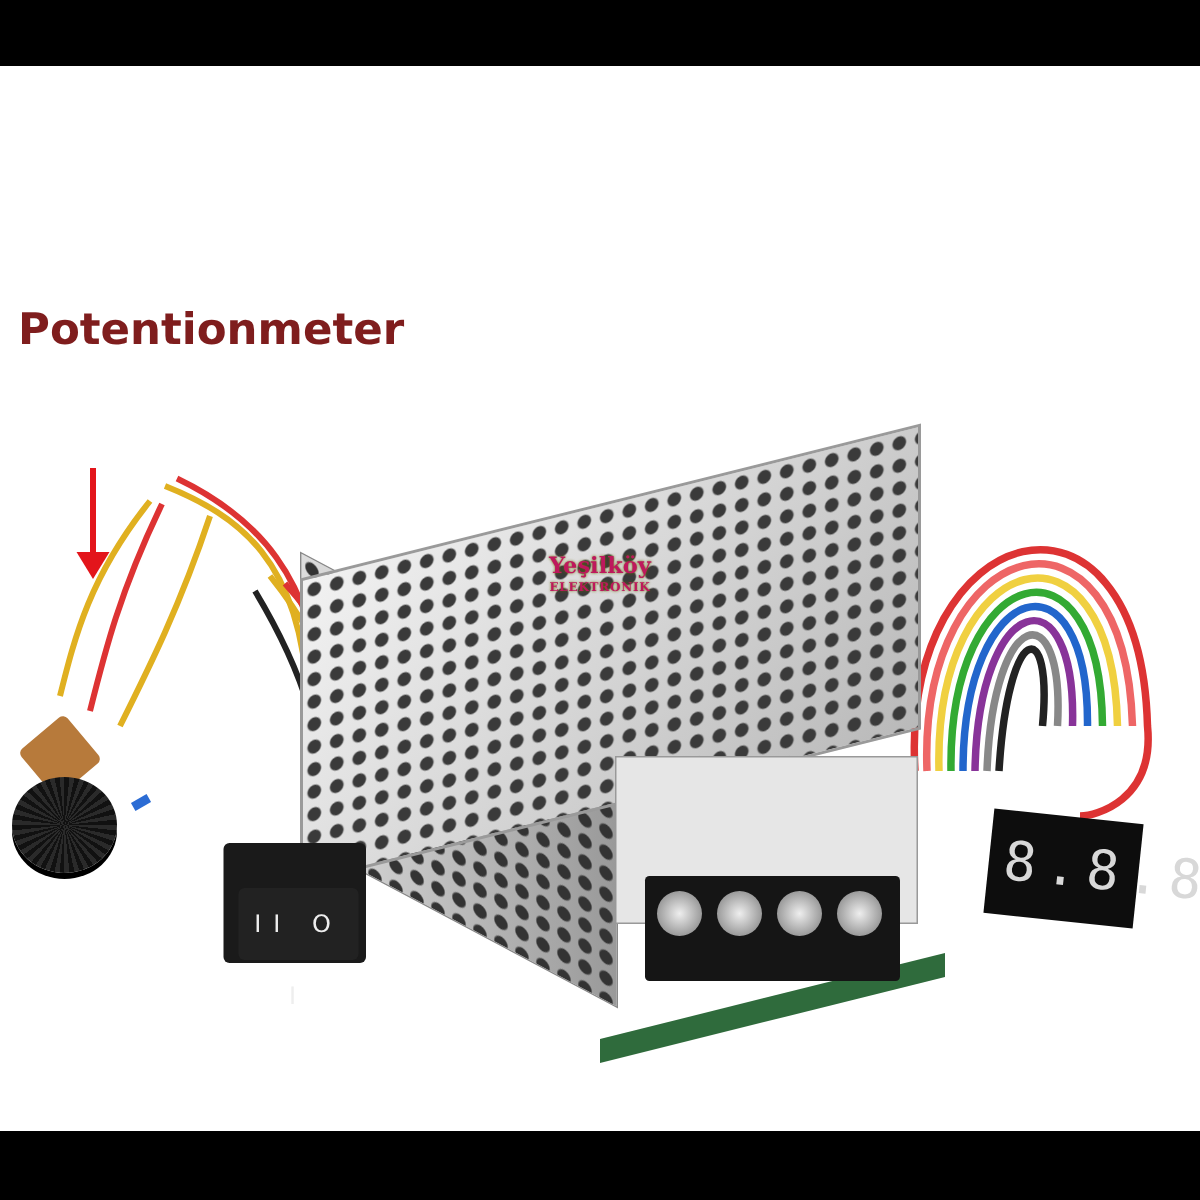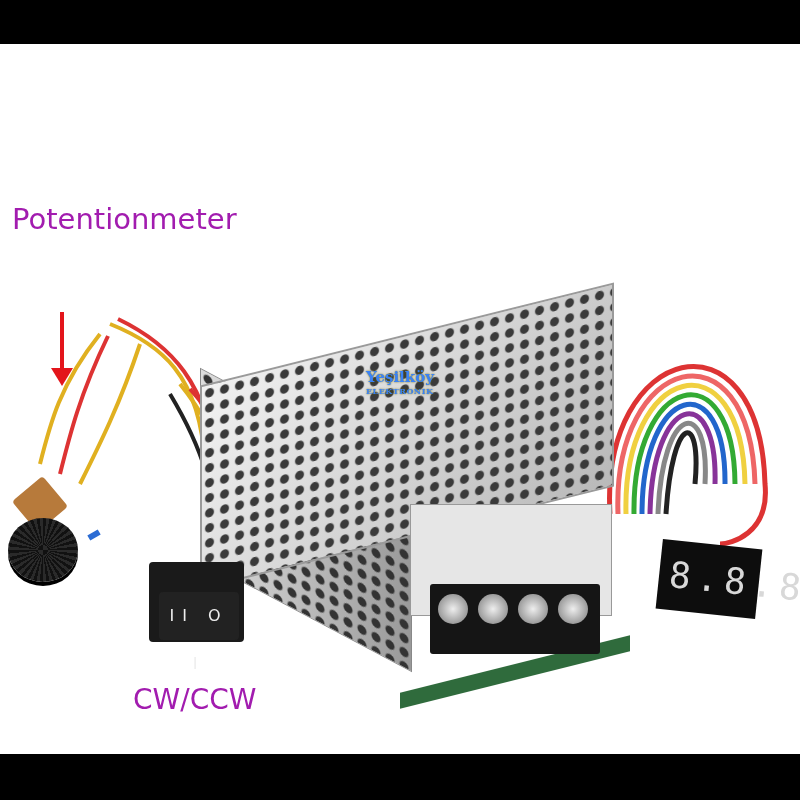--- a/index.html
+++ b/index.html
@@ -1,38 +1,38 @@
 <!DOCTYPE html>
 <html><head>
 <meta charset="utf-8">
 <style>
   html,body{margin:0;padding:0;}
   body{width:800px;height:800px;background:#000;position:relative;overflow:hidden;font-family:"DejaVu Sans","Liberation Sans",sans-serif;}
   .canvas{position:absolute;left:0;top:44px;width:800px;height:710px;background:#fff;overflow:hidden;}
-  .label{position:absolute;color:#a21caf;font-weight:400;white-space:nowrap;}
+  .label{position:absolute;color:#7f1d1d;font-weight:700;white-space:nowrap;}
   .pot-label{left:12px;top:158px;font-size:29px;line-height:35px;}
   .pot-label span{display:block;}
   .cw-label{left:133px;top:639px;font-size:28px;}
   .led-label{left:585px;top:617px;font-size:28px;}
   .arrow{position:absolute;left:60px;top:268px;width:4px;height:60px;background:#e3151b;}
   .arrow:after{content:"";position:absolute;left:-9px;bottom:-14px;border-left:11px solid transparent;border-right:11px solid transparent;border-top:18px solid #e3151b;}
   
   .housing{position:absolute;left:200px;top:250px;width:420px;height:330px;}
   .cover{position:absolute;left:0;top:40px;width:410px;height:200px;
     background:radial-gradient(circle,#3a3a3a 4px,transparent 5px) 0 0/15px 15px,linear-gradient(135deg,#f2f2f2,#b9b9b9);
     transform:skewY(-14deg);border:2px solid #9a9a9a;}
   .side{position:absolute;left:0;top:130px;width:210px;height:190px;
     background:radial-gradient(circle,#333 4px,transparent 5px) 0 0/14px 14px,linear-gradient(90deg,#ddd,#999);
     transform:skewY(28deg);border:1px solid #888;}
   .front{position:absolute;left:210px;top:210px;width:200px;height:110px;background:#e6e6e6;border:1px solid #999;}
   .terminal{position:absolute;left:230px;top:290px;width:170px;height:70px;background:#151515;border-radius:3px;}
   .screw{position:absolute;top:10px;width:30px;height:30px;border-radius:50%;background:radial-gradient(circle,#eee,#777);}
   .pcb{position:absolute;left:200px;top:370px;width:230px;height:16px;background:#2f6b3c;transform:skewY(-14deg);}
-  .brand{position:absolute;left:366px;top:326px;color:#3b82f6;font-family:"DejaVu Serif",serif;font-weight:bold;font-size:15px;line-height:14px;text-shadow:0 0 2px #6a6a00;}
-  .brand small{display:block;font-size:8px;letter-spacing:0.5px;}
+  .brand{position:absolute;left:366px;top:326px;color:#be185d;font-family:"DejaVu Serif",serif;font-weight:bold;font-size:15px;line-height:14px;text-shadow:0 0 2px #6a6a00;}
+  .brand small{display:block;font-size:8px;letter-spacing:0.5px;text-align:center;}
   
   .knob{position:absolute;left:8px;top:474px;width:70px;height:64px;border-radius:50%;background:repeating-conic-gradient(#111 0 6deg,#2a2a2a 6deg 12deg);box-shadow:0 4px 0 #000;}
   .knob-mark{position:absolute;left:88px;top:488px;width:12px;height:6px;background:#2b6cd4;transform:rotate(-30deg);}
   .pot-body{position:absolute;left:20px;top:440px;width:40px;height:40px;background:#b77a3b;border-radius:4px;transform:rotate(-40deg);}
   
   .switch{position:absolute;left:149px;top:518px;width:95px;height:80px;background:#1a1a1a;border-radius:4px;}
   .switch-face{position:absolute;left:10px;top:30px;width:80px;height:48px;background:#222;border-radius:4px;color:#eee;font-size:16px;text-align:center;line-height:48px;letter-spacing:8px;}
   
   .led{position:absolute;left:659px;top:500px;width:100px;height:70px;background:#0d0d0d;transform:rotate(6deg);}
   .led-digits{position:absolute;left:10px;top:14px;color:#d8d8d8;font-family:"DejaVu Sans Mono",monospace;font-size:36px;letter-spacing:6px;}
@@ -85,18 +85,17 @@
   </div>
 
   <div class="brand">
     <span>Yeşilköy</span>
     <small>ELEKTRONIK</small>
   </div>
 
   <div class="switch">
     <div class="switch-face">II O I</div>
   </div>
-  <div class="label cw-label">CW/CCW</div>
 
   <div class="led">
     <div class="led-digits">8.8.8.</div>
   </div>
 </div>
 
 </body></html>

